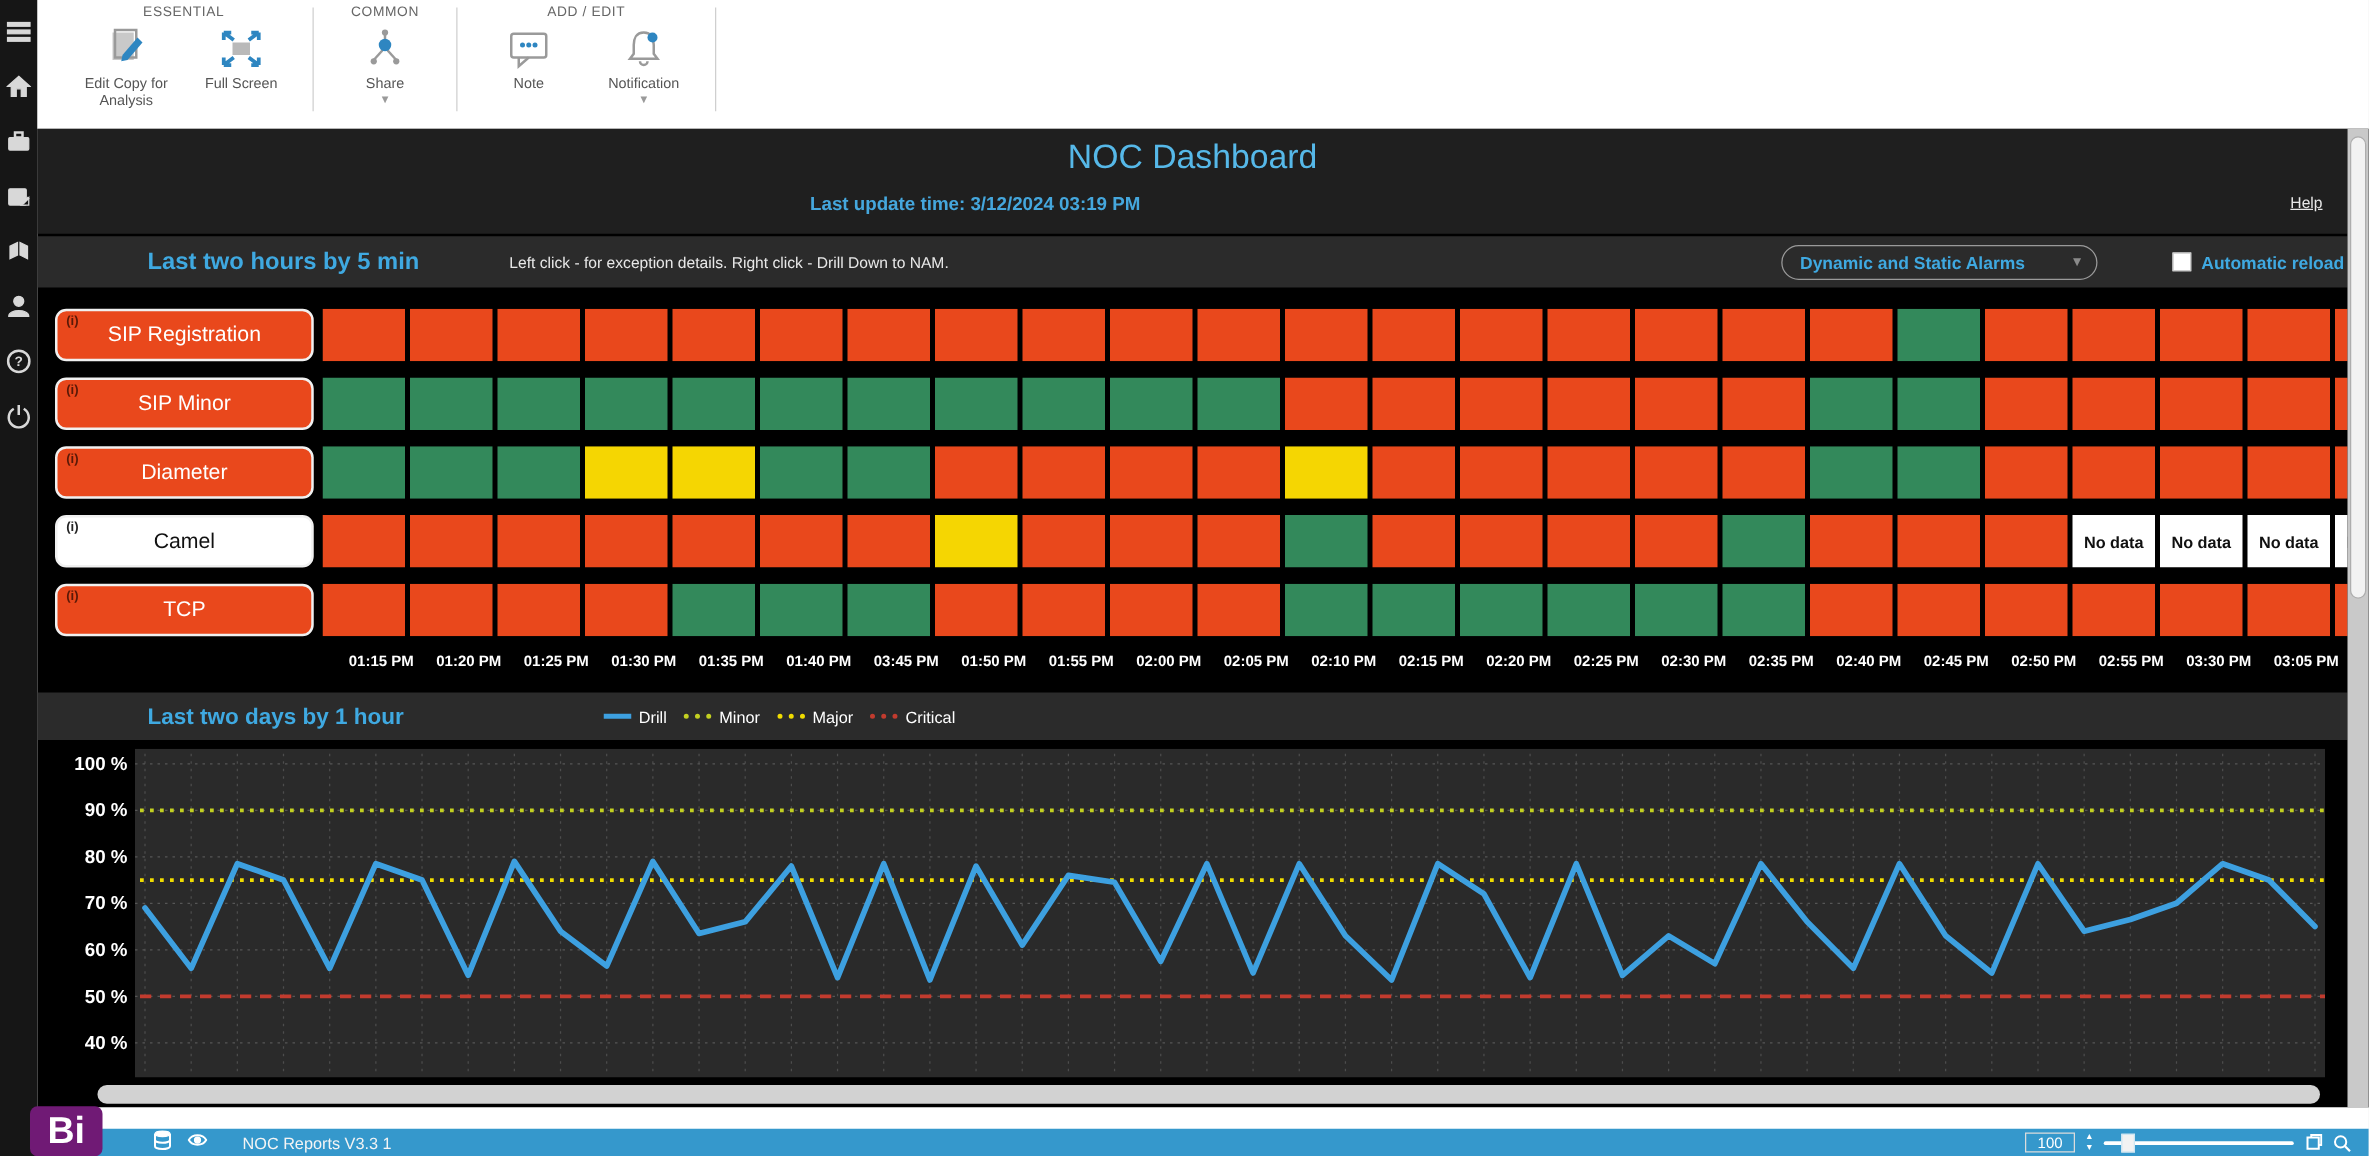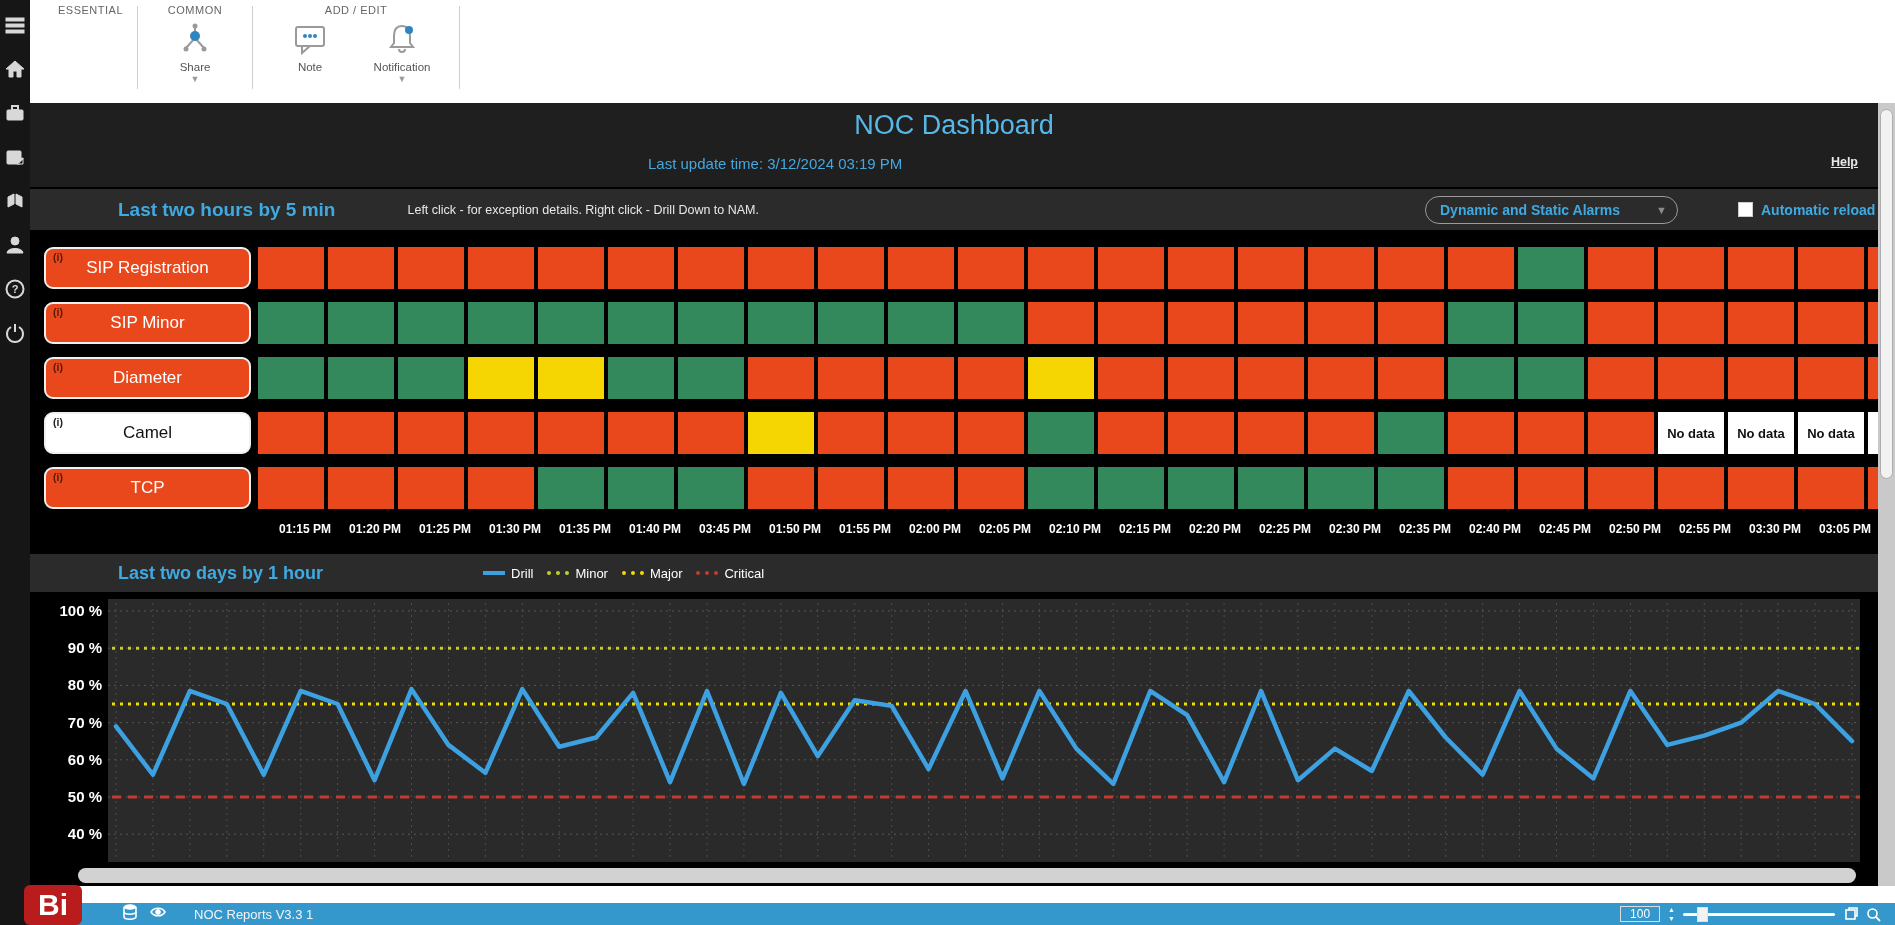--- a/index.html
+++ b/index.html
@@ -27,28 +27,28 @@
 
   
   .content { flex:1; background:#000; position:relative; overflow:hidden; }
   .vscroll { position:absolute; top:0; right:0; width:17px; bottom:0; background:#c9c9c9; }
   .vscroll .thumb { position:absolute; top:6px; left:2px; width:13px; height:370px; background:#f2f2f2; border:1px solid #adadad; border-radius:7px; cursor:pointer; }
   .inner { position:absolute; left:0; right:17px; top:0; bottom:0; }
 
   
   .page-header { height:84px; background:#1f1f1f; position:relative; }
   .page-title { text-align:center; padding-top:7px; font-size:27px; color:#56b8e8; }
-  .update-line { position:absolute; left:618px; top:52px; font-size:15px; font-weight:normal; color:#45a7dd; }
+  .update-line { position:absolute; left:618px; top:52px; font-size:15px; font-weight:bold; color:#45a7dd; }
   .brand-box { position:absolute; right:18px; top:5px; width:252px; height:40px; background:#000; display:flex; align-items:center; justify-content:flex-end; padding-right:14px; }
   .brand { color:#fff; font-size:27px; font-weight:bold; letter-spacing:2px; position:relative; }
   .brand .o-dots { position:relative; }
   .brand .dot { position:absolute; width:5px; height:5px; }
   .brand .dot.teal { background:#19b6a6; top:1px; right:2px; }
   .brand .dot.purple { background:#8e44ad; top:-4px; right:-3px; }
-  .help-link { position:absolute; right:20px; top:52px; font-size:12.5px; color:#e8e8e8; text-decoration:underline; cursor:pointer;font-weight:bold; }
+  .help-link { position:absolute; right:20px; top:52px; font-size:12.5px; color:#e8e8e8; text-decoration:underline; cursor:pointer; }
 
   
   .section-bar { height:41px; background:#2b2b2b; margin-top:2px; display:flex; align-items:center; position:relative; }
   .section-title { color:#3fa9e1; font-size:19px; font-weight:bold; margin-left:88px; }
   .hint { color:#e8e8e8; font-size:12.5px; margin-left:72px; }
   .alarm-dd { position:absolute; left:1395px; display:flex; align-items:center; justify-content:space-between; width:253px; height:28px; border:1px solid #9a9a9a; border-radius:14px; padding:0 10px 0 14px; cursor:pointer; background:#2b2b2b; }
   .alarm-dd .dd-text { color:#3fa9e1; font-size:14px; font-weight:bold; }
   .alarm-dd .dd-caret { color:#8a8a8a; font-size:11px; }
   .auto-reload { position:absolute; left:1708px; display:flex; align-items:center; gap:8px; cursor:pointer; }
   .auto-reload .cb { width:15px; height:15px; background:#fff; border:1px solid #ccc; }
@@ -79,21 +79,21 @@
 
   .chart-wrap { margin-top:7px; position:relative; height:263px; }
   .chart-wrap svg { display:block; }
 
   .hscroll { height:15px; margin:6px 8px 0 8px; position:relative; }
   .hscroll .hthumb { position:absolute; left:40px; right:14px; top:0; height:15px; background:#d2d2d2; border-radius:8px; cursor:pointer; }
 
   
   .status-strip { height:17px; background:#fff; position:relative; }
   .statusbar { height:22px; background:#3598cc; display:flex; align-items:center; position:relative; color:#fff; }
-  .bi-logo { position:absolute; left:-6px; bottom:0; width:58px; height:40px; background:#b91c1c; border-radius:6px; color:#fff; font-size:30px; font-weight:bold; display:flex; align-items:center; justify-content:center; overflow:hidden; }
+  .bi-logo { position:absolute; left:-6px; bottom:0; width:58px; height:40px; background:#701a75; border-radius:6px; color:#fff; font-size:30px; font-weight:bold; display:flex; align-items:center; justify-content:center; overflow:hidden; }
   .sb-icons { display:flex; gap:12px; margin-left:92px; }
   .sb-icons svg { width:16px; height:16px; fill:#fff; stroke:#fff; cursor:pointer; }
   .sb-title { margin-left:28px; font-size:13px; color:#f4f4f4; }
   .zoom-controls { position:absolute; right:14px; display:flex; align-items:center; gap:8px; }
   .zoom-box { width:40px; height:16px; border:1px solid #dcdcdc; font-size:12px; color:#fff; background:transparent; text-align:center; line-height:15px; }
   .spinner { display:flex; flex-direction:column; gap:3px; font-size:7px; color:#fff; line-height:6px; cursor:pointer; }
   .slider { width:152px; height:3px; background:#fff; border-radius:2px; position:relative; cursor:pointer; }
   .slider .handle { position:absolute; left:14px; top:-6px; width:11px; height:15px; background:#f2f2f2; border:1px solid #cfe6f2; }
   .zc-ic { width:15px; height:15px; cursor:pointer; }
   .zc-ic svg { width:15px; height:15px; stroke:#fff; fill:none; }
@@ -153,20 +153,44 @@
           <line x1="10" y1="1" x2="10" y2="9" stroke-width="2"></line>
         </svg>
       </span>
   </aside>
 
   <div class="main">
 
     <div class="toolbar" id="toolbar">
         <div class="tgroup">
           <div class="tgroup-label">ESSENTIAL</div>
+          <div class="titems">
+            <div class="titem">
+              <div class="ticon">
+                <svg width="34" height="34" viewBox="0 0 34 34">
+                  <rect x="6" y="4" width="17" height="22" fill="#c9c9c9"></rect>
+                  <rect x="8" y="2" width="17" height="22" fill="none" stroke="#9a9a9a" stroke-width="2"></rect>
+                  <path d="M14 22 L26 8 L30 12 L18 26 L13 27 Z" fill="#2e86c1"></path>
+                </svg>
+              </div>
+              <div class="tlabel">Edit Copy for Analysis</div>
+            </div>
+            <div class="titem">
+              <div class="ticon">
+                <svg width="36" height="34" viewBox="0 0 36 34">
+                  <rect x="11" y="12" width="14" height="10" fill="#b9b9b9"></rect>
+                  <path d="M4 4 L12 10 M4 4 L10 4 M4 4 L4 10" stroke="#2e86c1" stroke-width="3" fill="none"></path>
+                  <path d="M32 4 L24 10 M32 4 L26 4 M32 4 L32 10" stroke="#2e86c1" stroke-width="3" fill="none"></path>
+                  <path d="M4 30 L12 24 M4 30 L10 30 M4 30 L4 24" stroke="#2e86c1" stroke-width="3" fill="none"></path>
+                  <path d="M32 30 L24 24 M32 30 L26 30 M32 30 L32 24" stroke="#2e86c1" stroke-width="3" fill="none"></path>
+                </svg>
+              </div>
+              <div class="tlabel">Full Screen</div>
+            </div>
+          </div>
         </div>
         <div class="tsep"></div>
         <div class="tgroup">
           <div class="tgroup-label">COMMON</div>
           <div class="titems">
             <div class="titem">
               <div class="ticon">
                 <svg width="30" height="34" viewBox="0 0 30 34">
                   <line x1="15" y1="12" x2="15" y2="3" stroke="#9a9a9a" stroke-width="2"></line>
                   <line x1="15" y1="16" x2="6" y2="26" stroke="#9a9a9a" stroke-width="2"></line>

